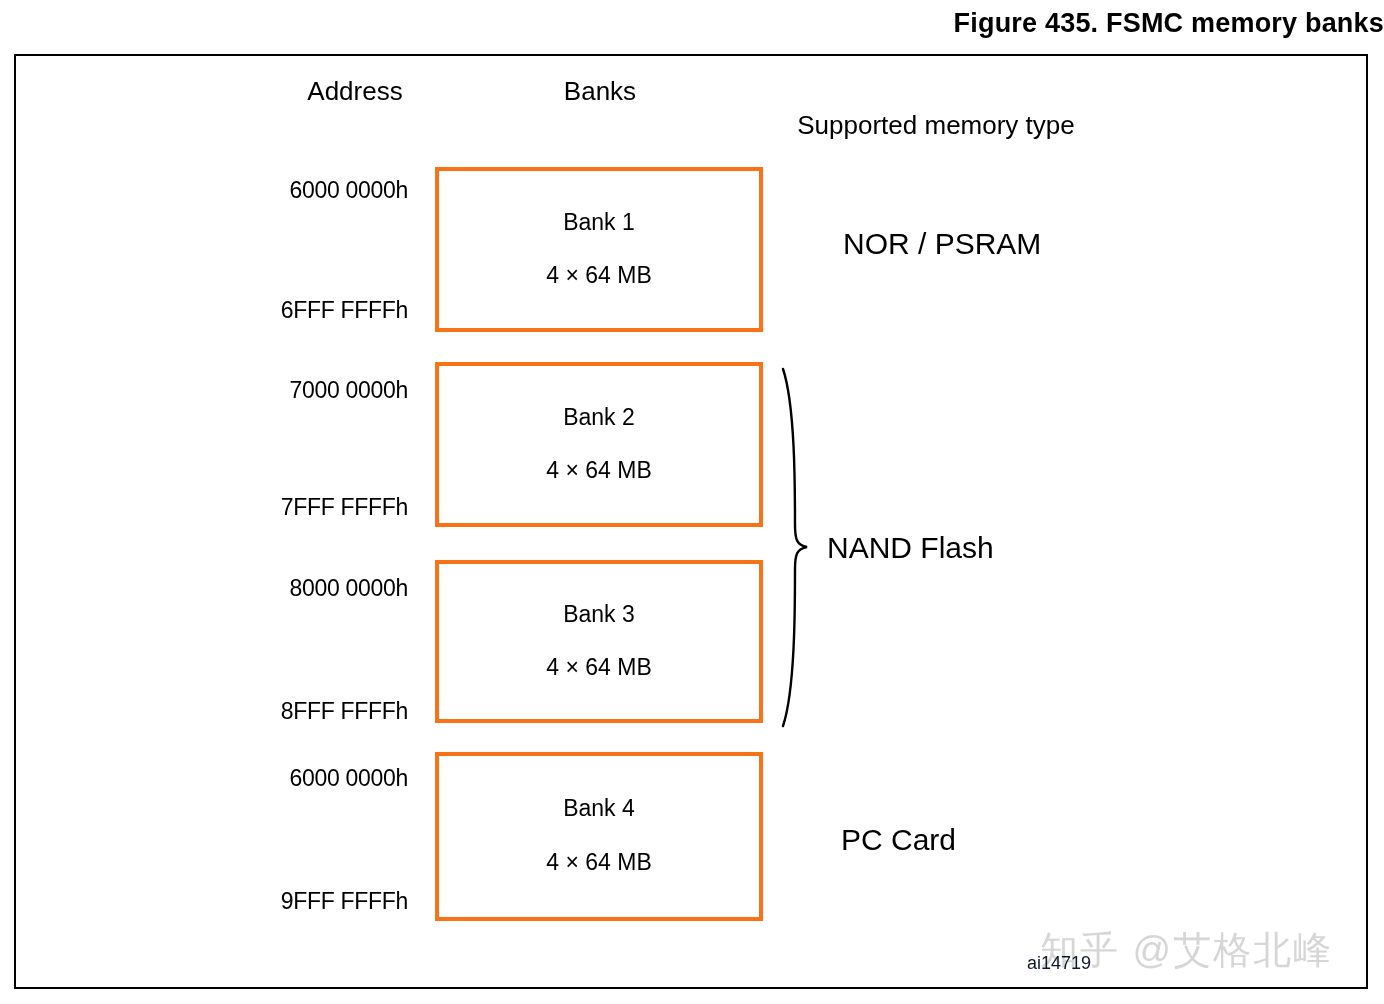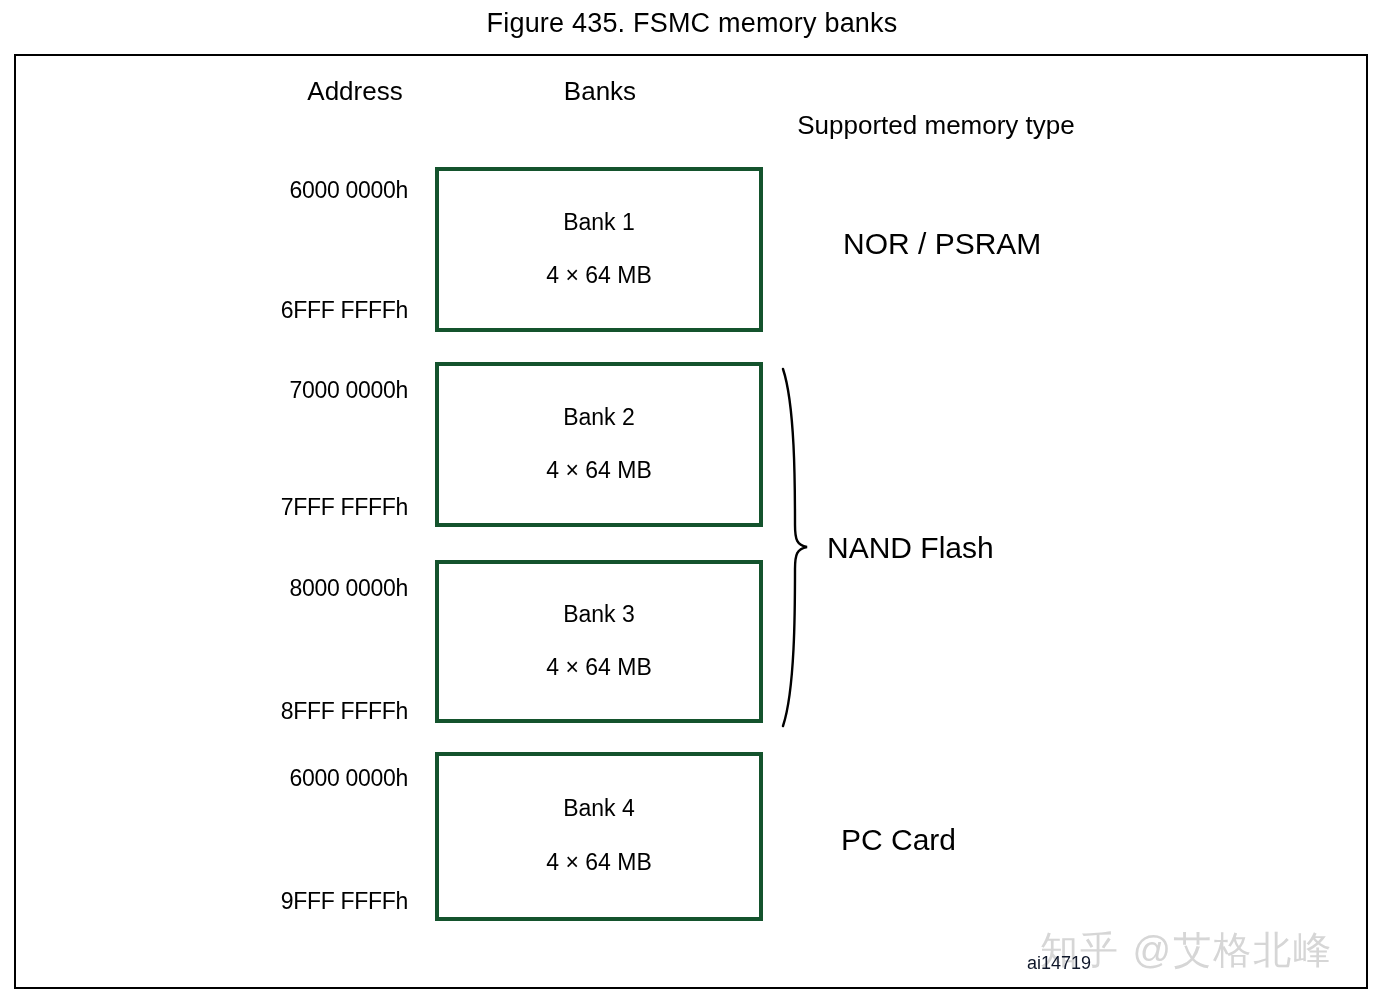--- a/index.html
+++ b/index.html
@@ -17,23 +17,23 @@
     height: 1004px;
     background: #ffffff;
     overflow: hidden;
   }
   
   #figure-title {
     position: absolute;
     left: 0;
     top: 8px;
     width: 1384px;
-    text-align: center;
+    text-align: right;
     font-size: 27px;
-    font-weight: normal;
+    font-weight: bold;
     letter-spacing: 0.2px;
     white-space: nowrap;
   }
   
   #figure-frame {
     position: absolute;
     left: 14px;
     top: 54px;
     width: 1354px;
     height: 935px;
@@ -49,21 +49,21 @@
   }
   #hdr-address { left: 230px; top: 76px; width: 250px; }
   #hdr-banks   { left: 475px; top: 76px; width: 250px; }
   #hdr-type    { left: 726px; top: 76px; width: 420px; margin-top: 34px; }
 
   
   .bank-box {
     position: absolute;
     left: 435px;
     width: 328px;
-    border: 4px solid #14532d;
+    border: 4px solid #f97316;
     box-sizing: border-box;
     background: #ffffff;
   }
   .bank-name, .bank-size {
     position: absolute;
     left: 0;
     width: 100%;
     text-align: center;
     font-size: 23px;
     white-space: nowrap;

